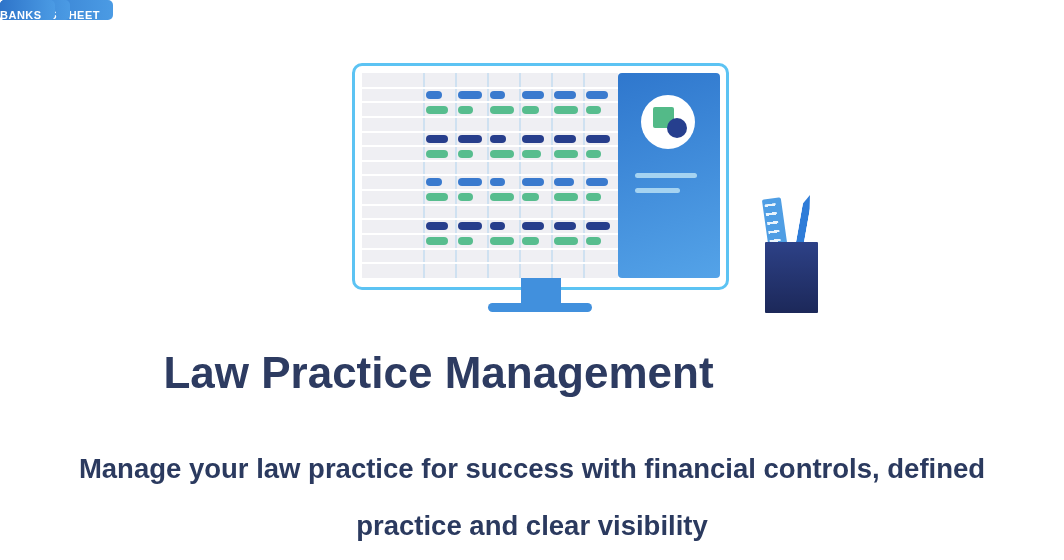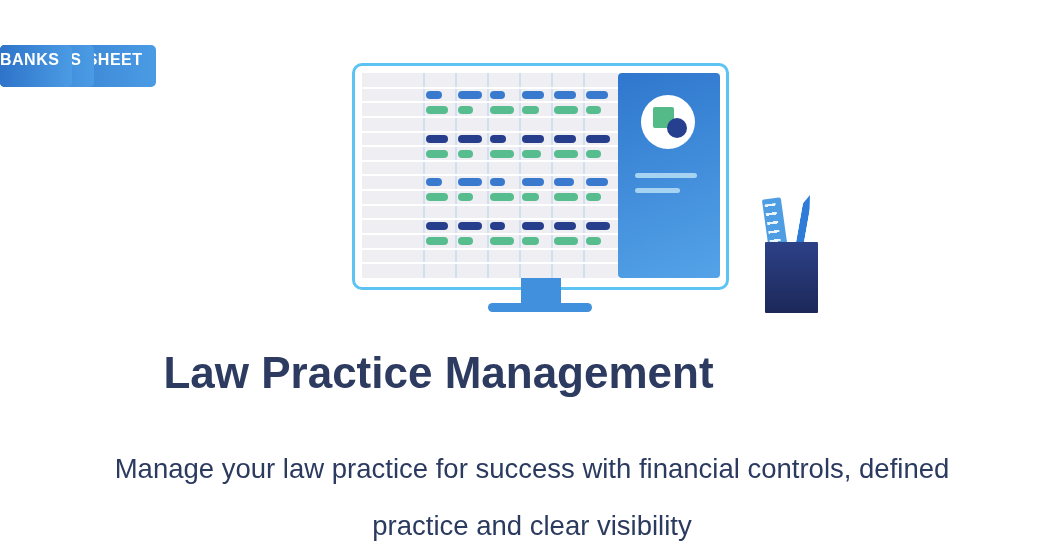--- a/index.html
+++ b/index.html
@@ -34,24 +34,24 @@
   .panel-line.l1 { top:100px; width:62px; }
   .panel-line.l2 { top:115px; width:45px; }
 
   
   .stand-notch { position:absolute; left:166px; top:212px; width:40px; height:12px; background:#4190dd; }
   .stand-neck { position:absolute; left:521px; top:288px; width:40px; height:19px; background:#4190dd; z-index:1; }
   .stand-base { position:absolute; left:488px; top:303px; width:104px; height:9px; background:#4190dd; border-radius:5px; z-index:1; }
 
   
   .ribbon {
-    position:absolute; height:42px; border-radius:5px; z-index:3;
+    position:absolute; height:20px; border-radius:5px; z-index:3;
     background:linear-gradient(to right, #2e74c9, #4b9be4);
-    color:#ffffff; font-size:16px; font-weight:bold; letter-spacing:0.5px;
-    line-height:30px; text-align:right; padding-right:13px;margin-top:45px;
+    color:#ffffff; font-size:11px; font-weight:bold; letter-spacing:0.5px;
+    line-height:30px; text-align:right; padding-right:13px;
   }
   .ribbon:nth-of-type(1) { left:283px; top:88px;  width:139px; }
   .ribbon:nth-of-type(2) { left:239px; top:132px; width:183px; }
   .ribbon:nth-of-type(3) { left:261px; top:176px; width:161px; }
   .ribbon:nth-of-type(4) { left:299px; top:220px; width:123px; }
 
   
   .pen-holder { position:absolute; left:760px; top:190px; width:70px; height:130px; z-index:1; }
   .ruler {
     position:absolute; left:9px; top:8px; width:19px; height:52px; background:#4f9ee4;
@@ -71,21 +71,21 @@
     background:linear-gradient(180deg, #2d4187, #1c2859); border-radius:1px;
   }
 
   
   .title {
     position:absolute; left:0; top:348px; width:877px; text-align:center;
     font-size:44px; font-weight:600; color:#2d3b61;
   }
   .subtitle {
     position:absolute; left:0; top:440px; width:1064px; text-align:center;
-    font-size:27.5px; font-weight:400; color:#2b3a5f;
+    font-size:27.5px; font-weight:700; color:#2b3a5f;
   }
   .subtitle div { line-height:57px; }
 </style>
 </head>
 <body>
 
 <div class="stage">
 
   <div class="stand-neck"></div>
   <div class="stand-base"></div>

